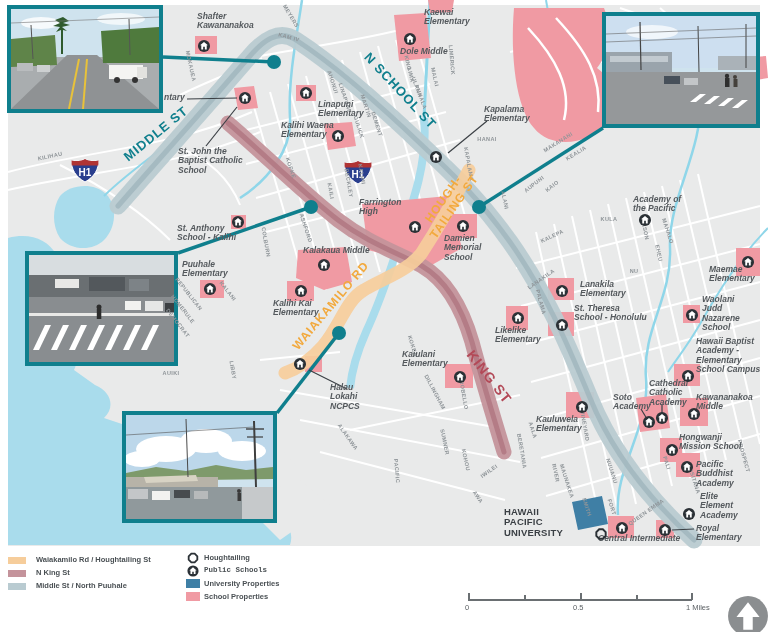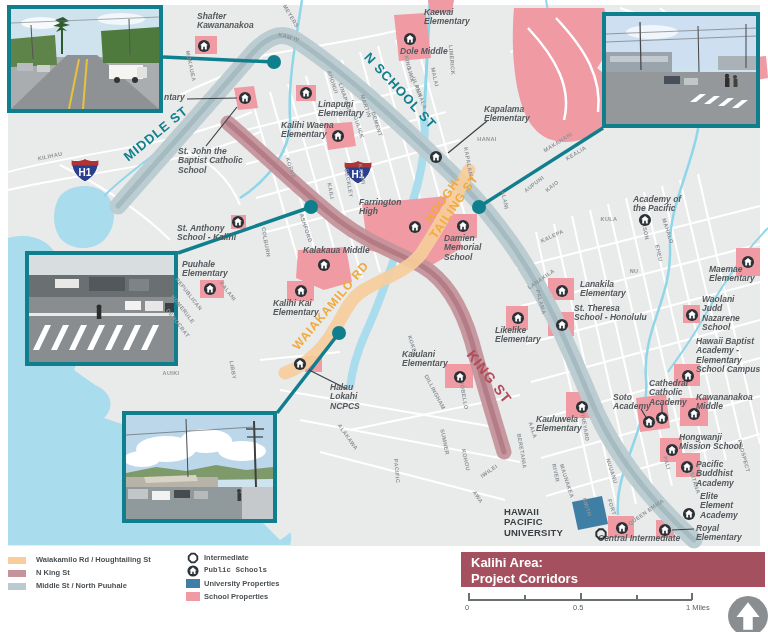--- a/index.html
+++ b/index.html
@@ -598,43 +598,39 @@
       <span class="legend-text" style="left:36px;top:0;">N King St</span>
     </div>
     <div class="legend-row" style="left:0;top:581px;">
       <span class="swatch sw-blue" style="left:8px;top:2px;"></span>
       <span class="legend-text" style="left:36px;top:0;">Middle St / North Puuhale</span>
     </div>
     <div class="legend-row" style="left:0;top:552px;">
       <span class="poi" style="left:193px;top:6px;"><svg viewBox="0 0 20 20" width="12" height="12">
             <path d="M7.2 2.8 L12.8 2.8 L17.2 7.2 L17.2 12.8 L12.8 17.2 L7.2 17.2 L2.8 12.8 L2.8 7.2 Z" fill="none" stroke="#2b3136" stroke-width="3"></path>
           </svg></span>
-      <span class="legend-text" style="left:204px;top:1px;">Intermediate</span>
+      <span class="legend-text" style="left:204px;top:1px;">Houghtailing</span>
     </div>
     <div class="legend-row" style="left:0;top:565px;">
       <span class="poi" style="left:193px;top:6px;"><svg viewBox="0 0 20 20" width="12" height="12">
             <circle cx="10" cy="10" r="9.3" fill="#2b3136"></circle>
             <path fill="#ffffff" d="M10 3.8 L16 9 L14.2 9 L14.2 15.2 L11.3 15.2 L11.3 11.2 L8.7 11.2 L8.7 15.2 L5.8 15.2 L5.8 9 L4 9 Z"></path>
           </svg></span>
       <span class="legend-text" style="left:204px;top:1px;font-family:Liberation Mono, monospace;">Public Schools</span>
     </div>
     <div class="legend-row" style="left:0;top:578px;">
       <span class="swatch sw-uni" style="left:186px;top:1px;"></span>
       <span class="legend-text" style="left:204px;top:1px;">University Properties</span>
     </div>
     <div class="legend-row" style="left:0;top:591px;">
       <span class="swatch sw-school" style="left:186px;top:1px;"></span>
       <span class="legend-text" style="left:204px;top:1px;">School Properties</span>
     </div>
   </div>
 
-  <div class="banner">
-    <div>Kalihi Area:</div>
-    <div>Project Corridors</div>
-  </div>
 
   <div>
     <div class="sb-line" style="left:468px;top:599px;width:224px;height:1.5px;"></div>
     <div class="sb-line" style="left:468px;top:593px;width:1.5px;height:7px;"></div>
     <div class="sb-line" style="left:524px;top:595px;width:1.5px;height:5px;"></div>
     <div class="sb-line" style="left:580px;top:593px;width:1.5px;height:7px;"></div>
     <div class="sb-line" style="left:636px;top:595px;width:1.5px;height:5px;"></div>
     <div class="sb-line" style="left:691px;top:593px;width:1.5px;height:7px;"></div>
     <div class="sb-label" style="left:465px;top:603px;">0</div>
     <div class="sb-label" style="left:573px;top:603px;">0.5</div>

